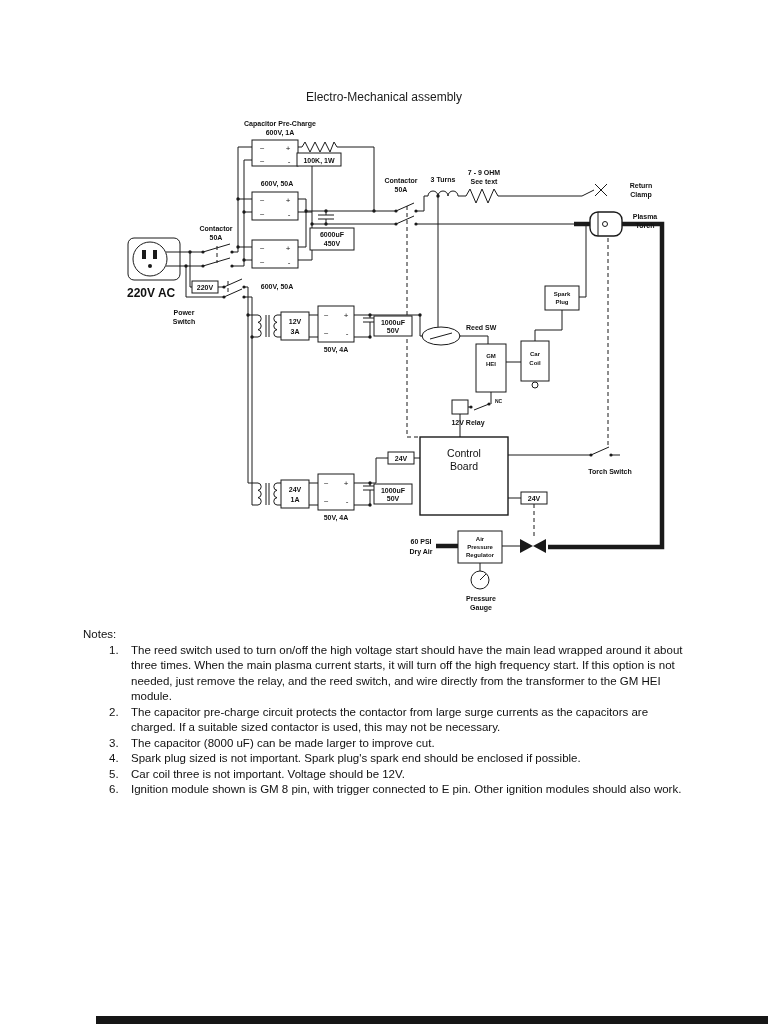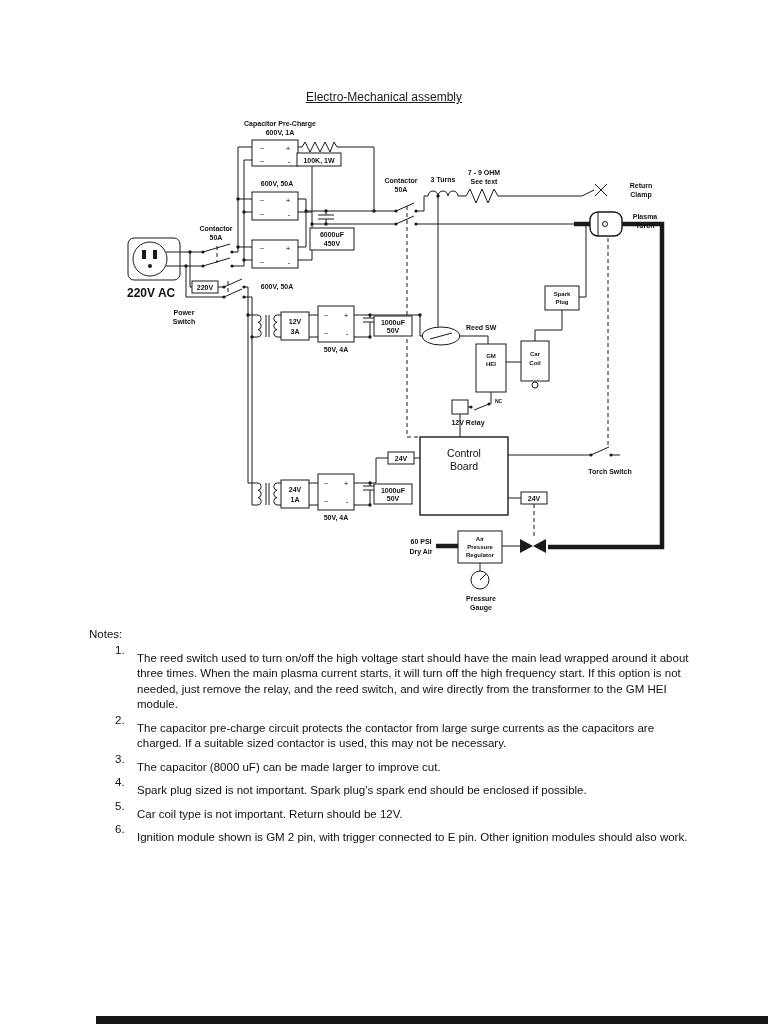--- a/index.html
+++ b/index.html
@@ -1,41 +1,41 @@
 <!DOCTYPE html>
 <html><head>
 <meta charset="utf-8">
 <style>
   html,body{margin:0;padding:0;background:#fff;}
   #page{position:relative;width:768px;height:1024px;background:#fff;overflow:hidden;
         font-family:"Liberation Sans",sans-serif;color:#111;}
   #title{position:absolute;left:0;top:90px;width:768px;text-align:center;
-         font-size:12px;color:#1a1a1a;text-decoration:underline;}
+         font-size:12px;color:#1a1a1a;}
   svg{position:absolute;left:0;top:0;}
   svg line,svg path,svg polyline,svg rect,svg ellipse,svg circle{
       fill:none;stroke:#1a1a1a;stroke-width:1;}
   svg text{fill:#111;stroke:none;}
   .box{fill:#fff;}
   .blk{fill:#1a1a1a;stroke:none;}
   .dot{fill:#1a1a1a;stroke:none;}
   .thick{stroke-width:4.5;}
   .dash{stroke-dasharray:4 3;}
   .b15{stroke-width:1.4;}
   .t7{font:700 7px "Liberation Sans",sans-serif;text-anchor:middle;}
   .t6{font:700 6px "Liberation Sans",sans-serif;text-anchor:middle;}
   .t5{font:700 5px "Liberation Sans",sans-serif;}
   .tb{font:700 12px "Liberation Sans",sans-serif;}
   .tc{font:10.5px "Liberation Sans",sans-serif;text-anchor:middle;}
   .sym{font:8px "Liberation Sans",sans-serif;text-anchor:middle;}
   .ts{text-anchor:start;}
-  #notes{position:absolute;left:89px;top:627px;width:600px;
+  #notes{position:absolute;left:83px;top:627px;width:600px;
          font-size:11.5px;line-height:15.5px;}
   .note-item{display:flex;padding-left:26px;}
   .note-num{flex:none;width:22px;}
-  .note-text{flex:1;margin-top:8px;}
+  .note-text{flex:1;}
   #bottombar{position:absolute;left:96px;top:1016px;width:672px;height:8px;background:#161616;}
 </style>
 </head>
 <body>
 
 <div id="page">
 
   <div id="title">Electro-Mechanical assembly</div>
 
   <svg width="768" height="630" viewBox="0 0 768 630">
@@ -352,22 +352,22 @@
     <div class="note-item">
       <span class="note-num">3.</span>
       <span class="note-text">The capacitor (8000 uF) can be made larger to improve cut.</span>
     </div>
     <div class="note-item">
       <span class="note-num">4.</span>
       <span class="note-text">Spark plug sized is not important.  Spark plug's spark end should be enclosed if possible.</span>
     </div>
     <div class="note-item">
       <span class="note-num">5.</span>
-      <span class="note-text">Car coil type is not important.  Return should be 12V.</span>
+      <span class="note-text">Car coil three is not important.  Voltage should be 12V.</span>
     </div>
     <div class="note-item">
       <span class="note-num">6.</span>
-      <span class="note-text">Ignition module shown is GM 2 pin, with trigger connected to E pin.  Other ignition modules should also work.</span>
+      <span class="note-text">Ignition module shown is GM 8 pin, with trigger connected to E pin.  Other ignition modules should also work.</span>
     </div>
   </div>
 
   <div id="bottombar"></div>
 </div>
 
 </body></html>

